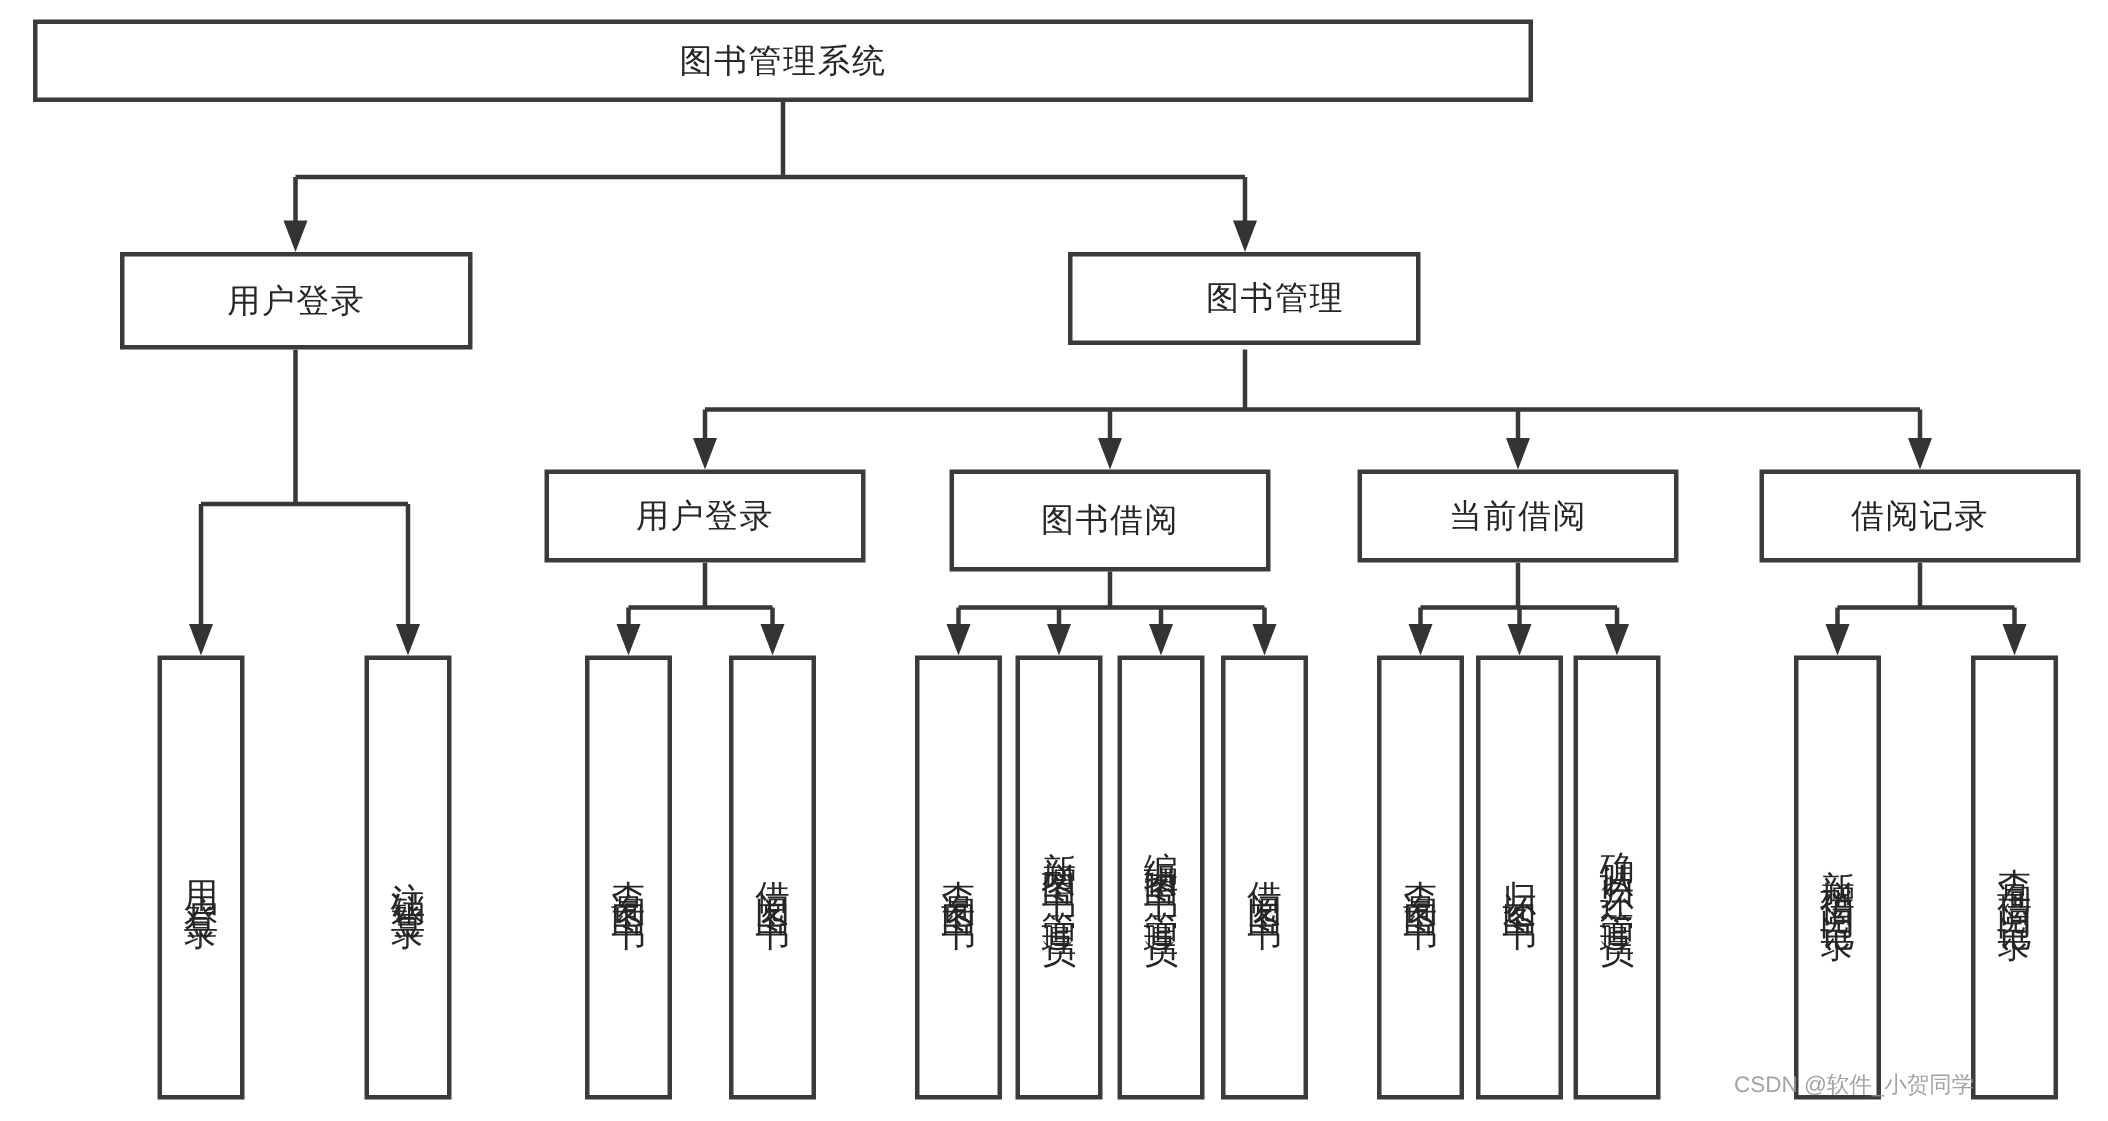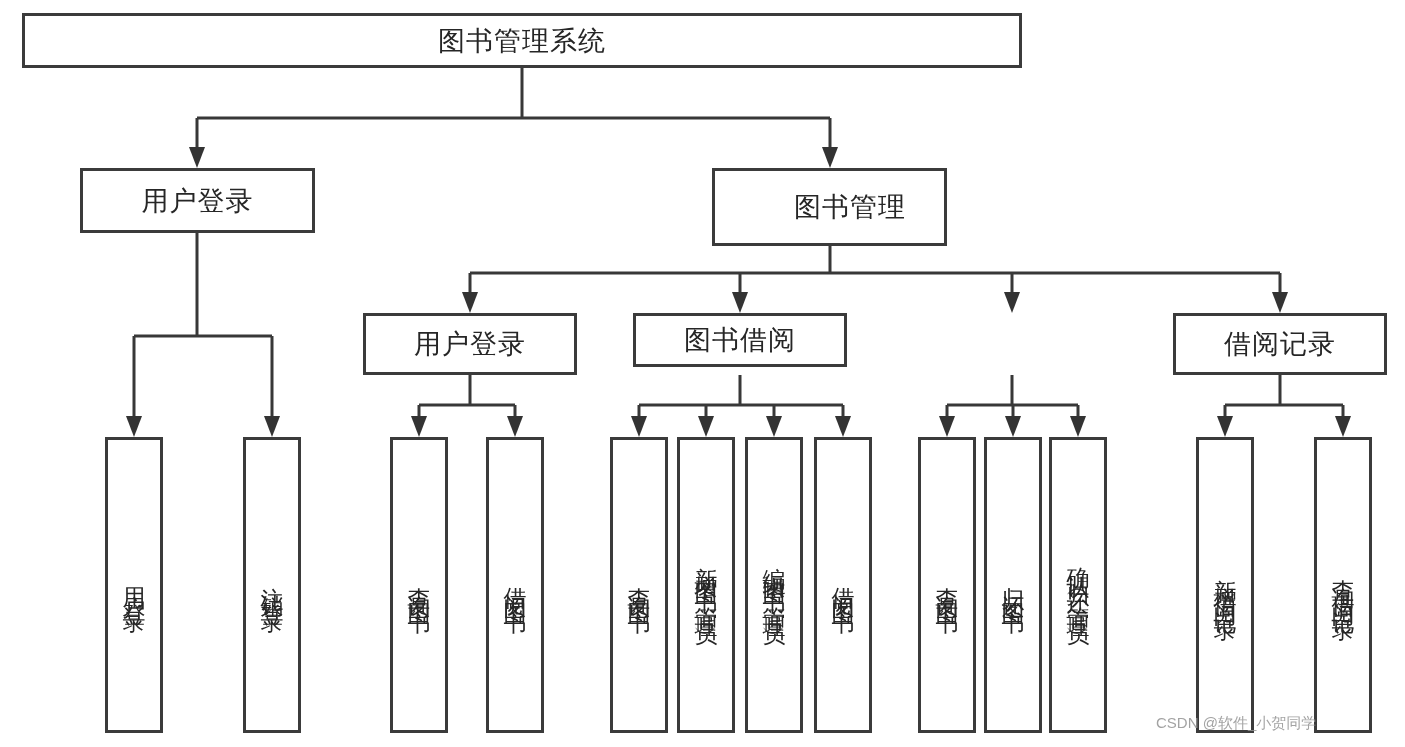--- a/index.html
+++ b/index.html
@@ -22,21 +22,21 @@
     box-sizing: border-box;
     border: 3px solid #3b3b3b;
     background: #ffffff;
     color: #262626;
     display: flex;
     align-items: center;
     justify-content: center;
     text-align: center;
   }
   .hbox {
-    font-size: 27px;
+    font-size: 22px;
     letter-spacing: 1px;
     text-align: center;
   }
   .vbox {
     writing-mode: vertical-rl;
     text-orientation: mixed;
     font-size: 23px;
     letter-spacing: 8px;
     line-height: 1;
   }
@@ -92,24 +92,25 @@
       <polygon points="1005,416 1021,416 1013,437"></polygon>
       <polygon points="1070,416 1086,416 1078,437"></polygon>
       <polygon points="1217,416 1233,416 1225,437"></polygon>
       <polygon points="1335,416 1351,416 1343,437"></polygon>
     </g>
   </svg>
 
   <div class="box hbox" style="left:22px; top:13px; width:1000px; height:55px;">图书管理系统</div>
 
   <div class="box hbox" style="left:80px; top:168px; width:235px; height:65px;">用户登录</div>
-  <div class="box hbox" style="left:712px; top:168px; width:235px; height:78px;padding-left:41px;">图书管理</div>
+  <div class="box hbox" style="left:712px; top:168px; width:235px; height:62px;padding-left:41px;">图书管理</div>
 
   <div class="box hbox" style="left:363px; top:313px; width:214px; height:62px;">用户登录</div>
-  <div class="box hbox" style="left:633px; top:313px; width:214px; height:54px;">图书借阅</div>
+  <div class="box hbox" style="left:633px; top:313px; width:214px; height:68px;">图书借阅</div>
+  <div class="box hbox" style="left:905px; top:313px; width:214px; height:62px;">当前借阅</div>
   <div class="box hbox" style="left:1173px; top:313px; width:214px; height:62px;">借阅记录</div>
 
   <div class="box vbox" style="left:105px; top:437px; width:58px; height:296px;">用户登录</div>
   <div class="box vbox" style="left:243px; top:437px; width:58px; height:296px;">注销登录</div>
 
   <div class="box vbox" style="left:390px; top:437px; width:58px; height:296px;">查询图书</div>
   <div class="box vbox" style="left:486px; top:437px; width:58px; height:296px;">借阅图书</div>
 
   <div class="box vbox" style="left:610px; top:437px; width:58px; height:296px;">查询图书</div>
   <div class="box vbox" style="left:677px; top:437px; width:58px; height:296px;">新增图书（管理员）</div>

